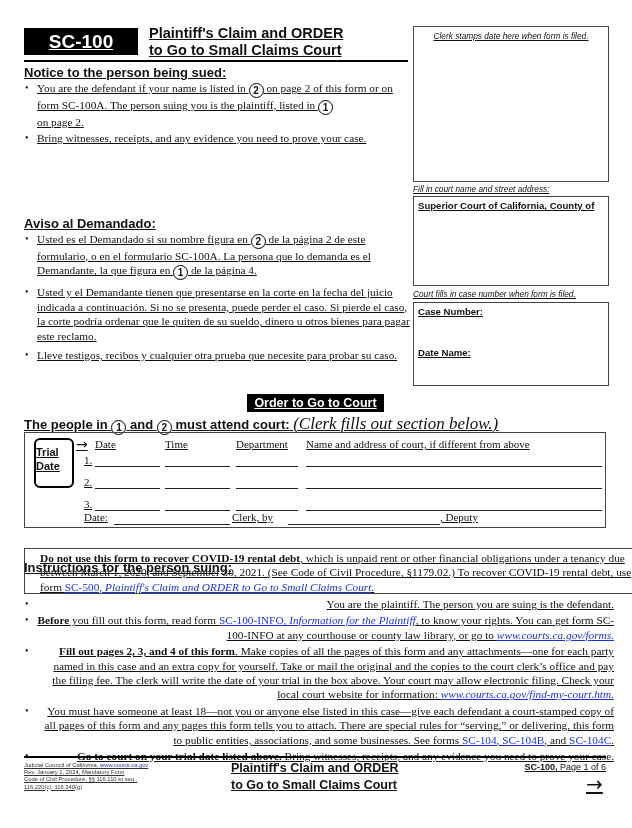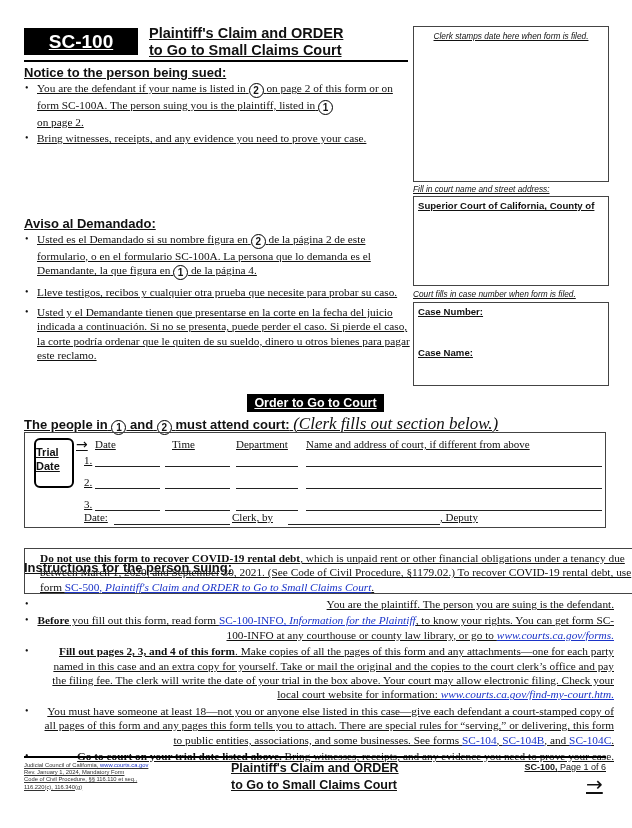--- a/index.html
+++ b/index.html
@@ -53,38 +53,38 @@
   <ul class="b" style="margin-top:1px;">
     <li><span>You are the defendant if your name is listed in</span> <span class="circ">2</span> <span>on page 2 of this form or on form SC-100A. The person suing you is the plaintiff, listed in</span> <span class="circ">1</span><br><span>on page 2.</span></li>
     <li>Bring witnesses, receipts, and any evidence you need to prove your case.</li>
   </ul>
 </div>
 
 <div class="abs sec" style="top:216px; width:390px;">
   <h2>Aviso al Demandado:</h2>
   <ul class="b" style="margin-top:1px;">
     <li style="margin-bottom:5px;"><span>Usted es el Demandado si su nombre figura en</span> <span class="circ">2</span> <span>de la página 2 de este formulario, o en el formulario SC-100A. La persona que lo demanda es el Demandante, la que figura en</span> <span class="circ">1</span> <span>de la página 4.</span></li>
+    <li style="margin-bottom:5px;">Usted y el Demandante tienen que presentarse en la corte en la fecha del juicio indicada a continuación. Si no se presenta, puede perder el caso. Si pierde el caso, la corte podría ordenar que le quiten de su sueldo, dinero u otros bienes para pagar este reclamo.</li>
     <li style="margin-bottom:5px; white-space:nowrap;">Lleve testigos, recibos y cualquier otra prueba que necesite para probar su caso.</li>
-    <li style="margin-bottom:5px;">Usted y el Demandante tienen que presentarse en la corte en la fecha del juicio indicada a continuación. Si no se presenta, puede perder el caso. Si pierde el caso, la corte podría ordenar que le quiten de su sueldo, dinero u otros bienes para pagar este reclamo.</li>
   </ul>
 </div>
 
 <div class="abs clerk-box">
   <div class="clerk-note">Clerk stamps date here when form is filed.</div>
 </div>
 <div class="abs small-ital" style="left:413px; top:184px;">Fill in court name and street address:</div>
 <div class="abs court-box">
   <div class="lbl">Superior Court of California, County of</div>
   <div style="padding:0 4px; font-size:10px;"></div>
 </div>
 <div class="abs small-ital" style="left:413px; top:289px;">Court fills in case number when form is filed.</div>
 <div class="abs case-box">
   <div class="lbl">Case Number:</div>
   <div style="height:24px; padding:0 4px; font-size:10px;"></div>
-  <div class="lbl">Case Name:</div>
+  <div class="lbl">Date Name:</div>
   <div style="height:20px; padding:0 4px; font-size:10px;"></div>
 </div>
 
 <div class="abs order-bar">Order to Go to Court</div>
 <div class="abs attend">
   <span>The people in</span>
   <span class="circ">1</span>
   <span>and</span>
   <span class="circ">2</span>
   <span>must attend court:</span>
@@ -92,21 +92,21 @@
 </div>
 
 <div class="abs trial-box"></div>
 <div class="abs trial-badge">
   <div>Trial</div>
   <div>Date</div>
 </div>
 <div class="abs" style="left:76px; top:436px; font-size:14px; font-family:'DejaVu Sans', sans-serif;">→</div>
 
 <div class="abs t11" style="left:95px; top:438px;">Date</div>
-<div class="abs t11" style="left:172px; top:438px;">Time</div>
+<div class="abs t11" style="left:165px; top:438px;">Time</div>
 <div class="abs t11" style="left:236px; top:438px;">Department</div>
 <div class="abs t11" style="left:306px; top:438px;">Name and address of court, if different from above</div>
 
 <div class="abs" style="left:84px; top:452px; width:520px;">
   <div style="position:relative; height:20px;">
     <span class="abs t11" style="left:0; top:2px;">1.</span>
     <div class="abs uline" style="left:11px; top:14px; width:65px;"></div>
     <div class="abs uline" style="left:81px; top:14px; width:65px;"></div>
     <div class="abs uline" style="left:152px; top:14px; width:62px;"></div>
     <div class="abs uline" style="left:222px; top:14px; width:296px;"></div>

